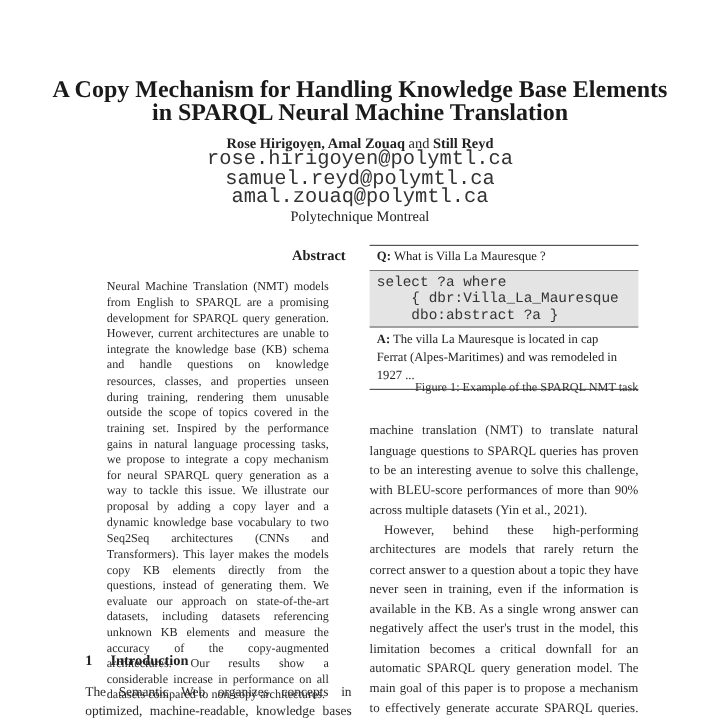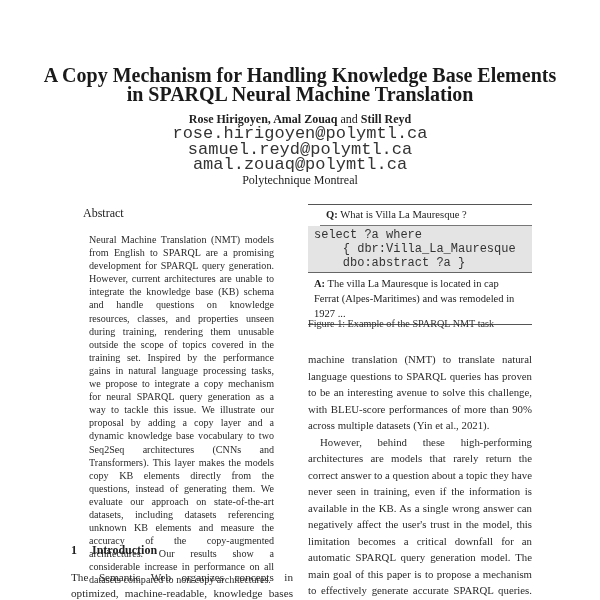--- a/index.html
+++ b/index.html
@@ -3,31 +3,31 @@
 <meta charset="utf-8">
 <style>
   html, body { margin:0; padding:0; background:#ffffff; }
   body { width:600px; height:600px; position:relative; overflow:hidden; color:#222; font-family:"Liberation Serif", serif; }
   .title { position:absolute; left:40px; top:66px; width:520px; text-align:center; font-weight:bold; font-size:20px; line-height:19px; color:#1a1a1a; }
   .authors { position:absolute; left:60px; top:112px; width:480px; text-align:center; font-size:12px; line-height:14px; }
   .authors .names { font-weight:bold; }
   .authors .and { font-weight:normal; }
   .email { font-family:"Liberation Mono", monospace; font-size:17px; line-height:15.5px; color:#333; }
   .affil { font-size:12px; line-height:15px; }
-  .abs-head { position:absolute; left:83px; top:206px; width:220px; text-align:left; font-weight:normal; font-size:12px; }
+  .abs-head { position:absolute; left:68px; top:206px; width:220px; text-align:right; font-weight:bold; font-size:12px; }
   .abstract { position:absolute; left:89px; top:233px; width:185px; font-size:10.1px; line-height:13.1px; text-align:justify; hyphens:auto; color:#2a2a2a; }
   .sec-head { position:absolute; left:71px; top:543px; font-weight:bold; font-size:12px; }
   .sec-head .num { display:inline-block; width:18px; }
   .intro { position:absolute; left:71px; top:569px; width:222px; font-size:11.2px; line-height:16px; text-align:justify; color:#2a2a2a; }
   .figure { position:absolute; left:308px; top:204px; width:224px; }
   .rule-top { border-top:1.6px solid #555; }
-  .q { font-size:10.6px; line-height:14px; padding:3px 6px 3px 6px; border-bottom:1px solid #777;margin-left:12px; }
+  .q { font-size:10.6px; line-height:14px; padding:3px 6px 3px 6px; border-bottom:1px solid #777; }
   .code { background:#e4e4e4; font-family:"Liberation Mono", monospace; font-size:12px; line-height:14px; padding:2px 6px 2px 6px; color:#333; white-space:pre; }
   .a { font-size:10.5px; line-height:15px; padding:3px 6px 3px 6px; border-top:1px solid #666; border-bottom:1.6px solid #555; }
-  .caption { position:absolute; left:308px; top:318px; width:224px; text-align:left; font-size:10.2px; color:#333; }
+  .caption { position:absolute; left:308px; top:318px; width:224px; text-align:right; font-size:10.2px; color:#333; }
   .col2 { position:absolute; left:308px; top:351px; width:224px; font-size:10.8px; line-height:16.5px; text-align:justify; color:#2a2a2a; }
   .col2 p { margin:0; }
   .col2 p.indent { text-indent:12px; }
 </style>
 </head>
 <body>
 
 <div class="title">A Copy Mechanism for Handling Knowledge Base Elements in SPARQL Neural Machine Translation</div>
 
 <div class="authors">

